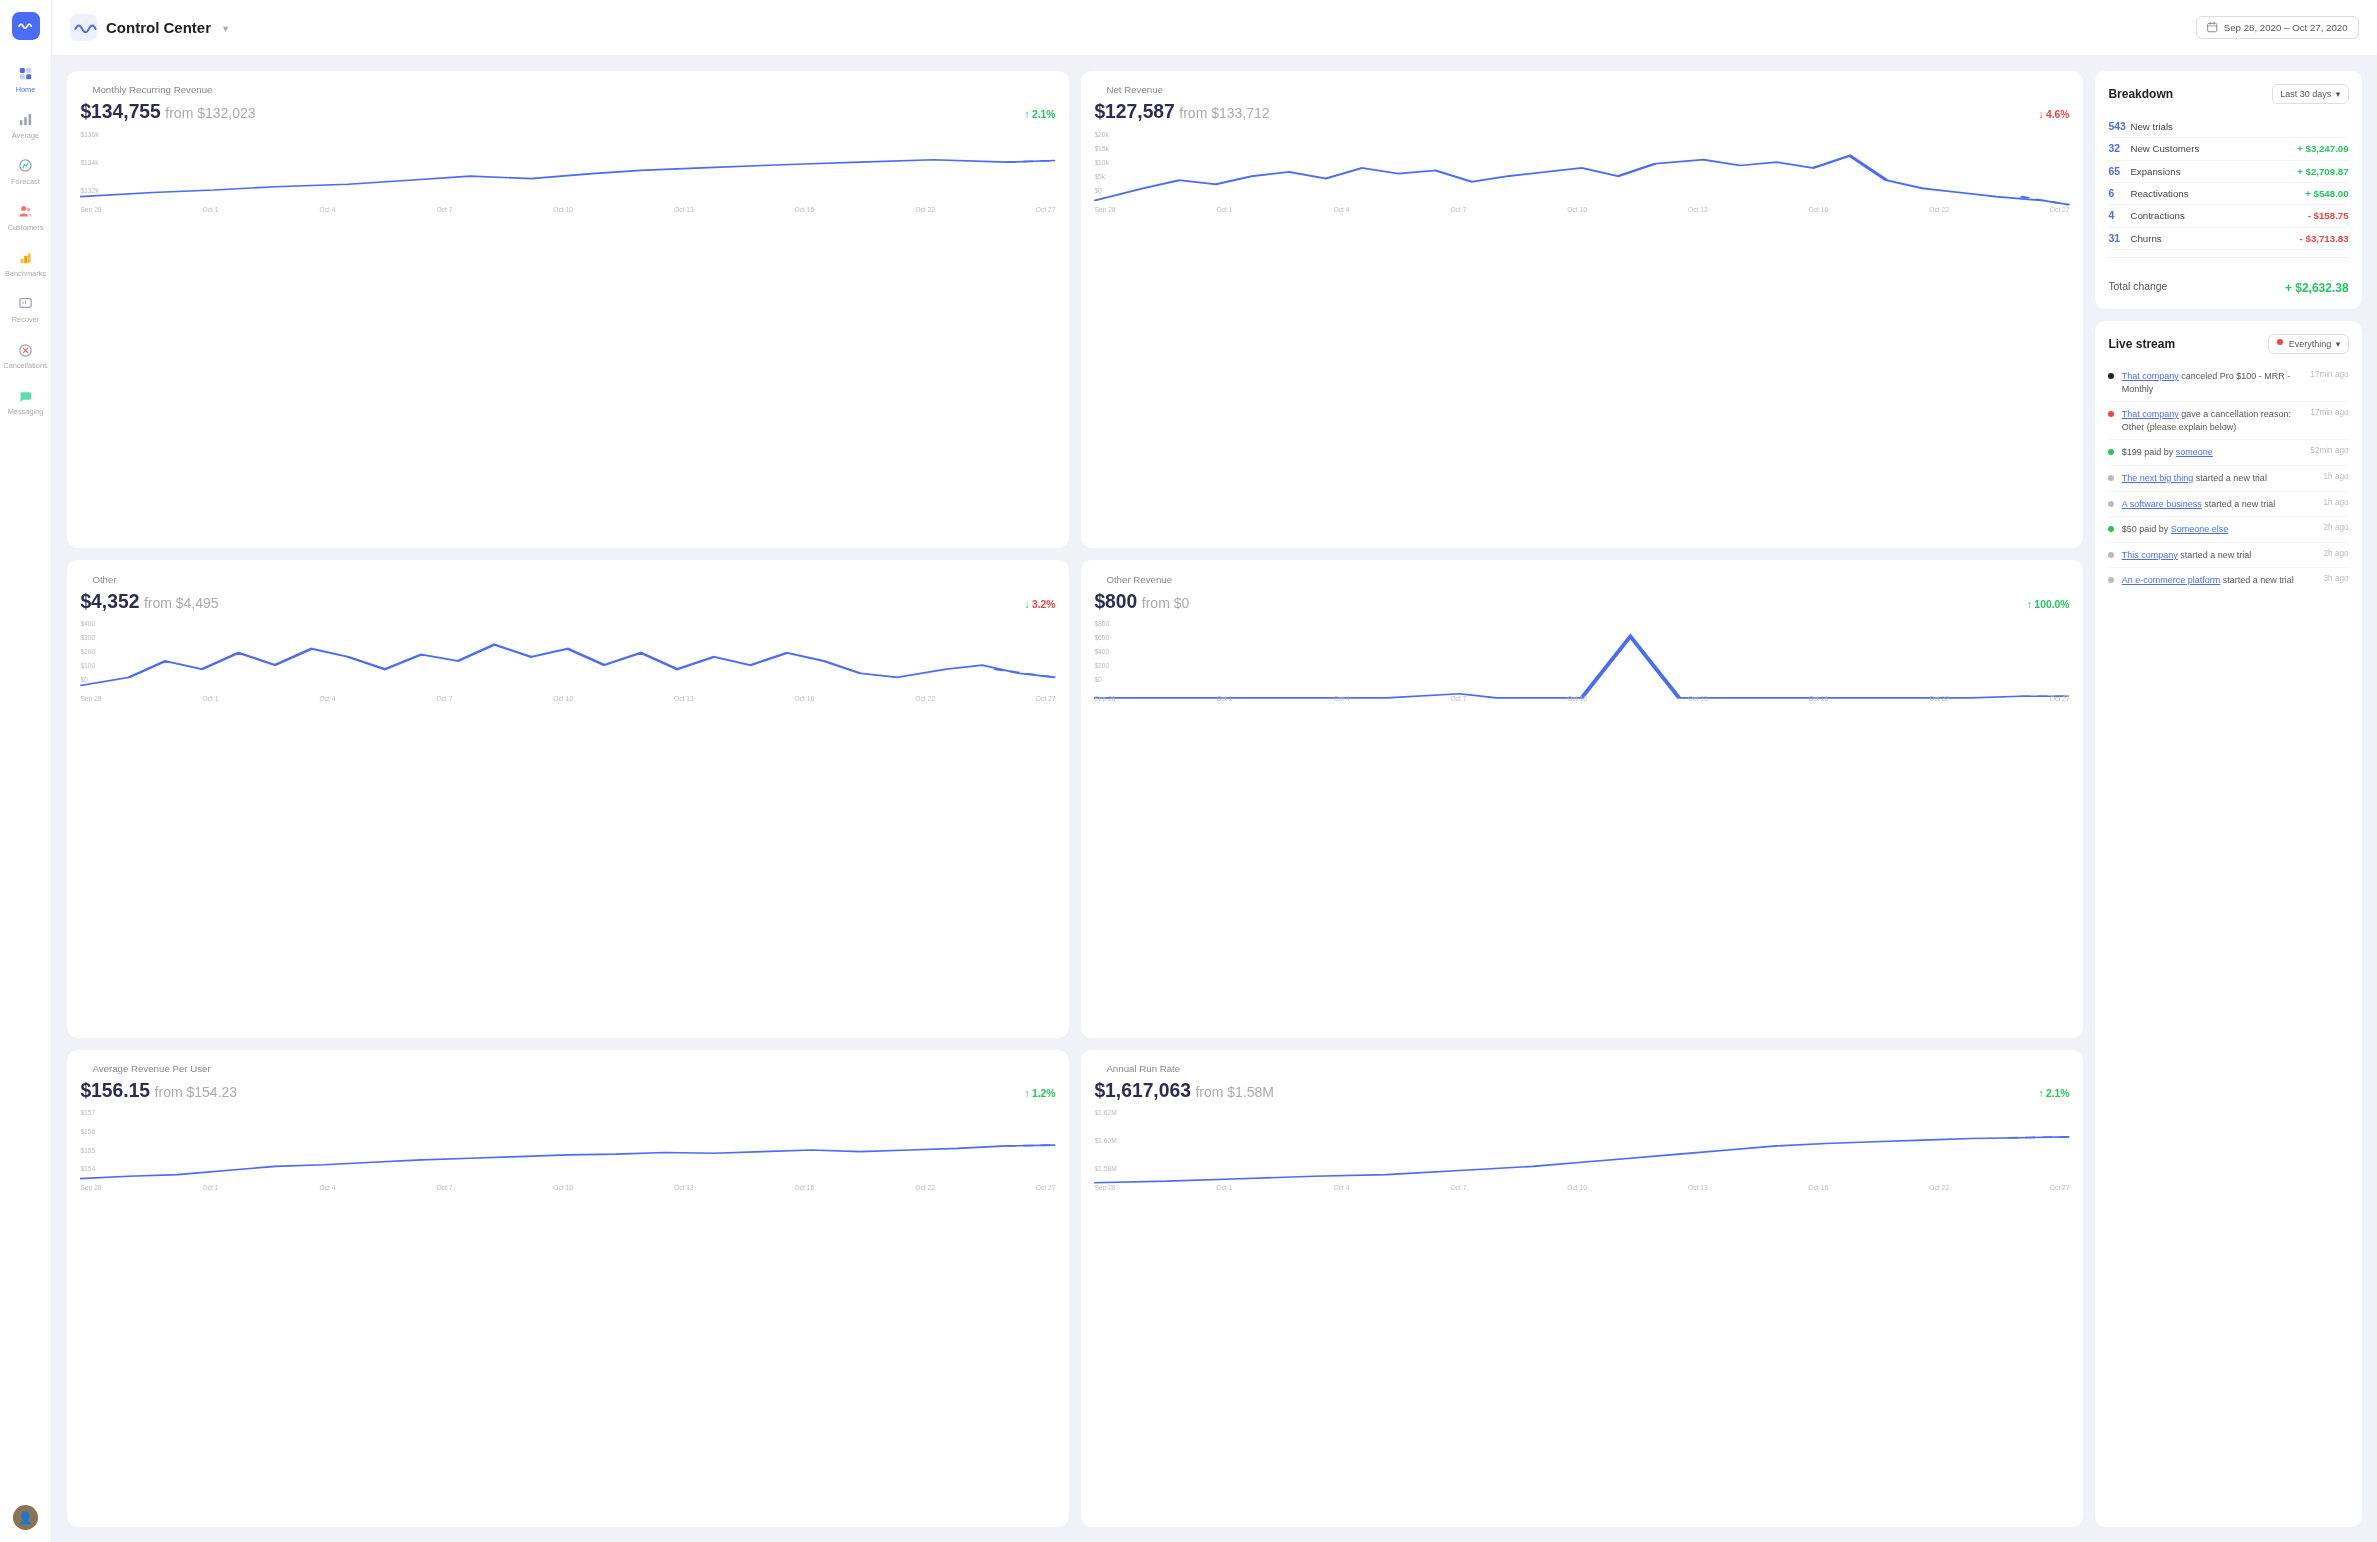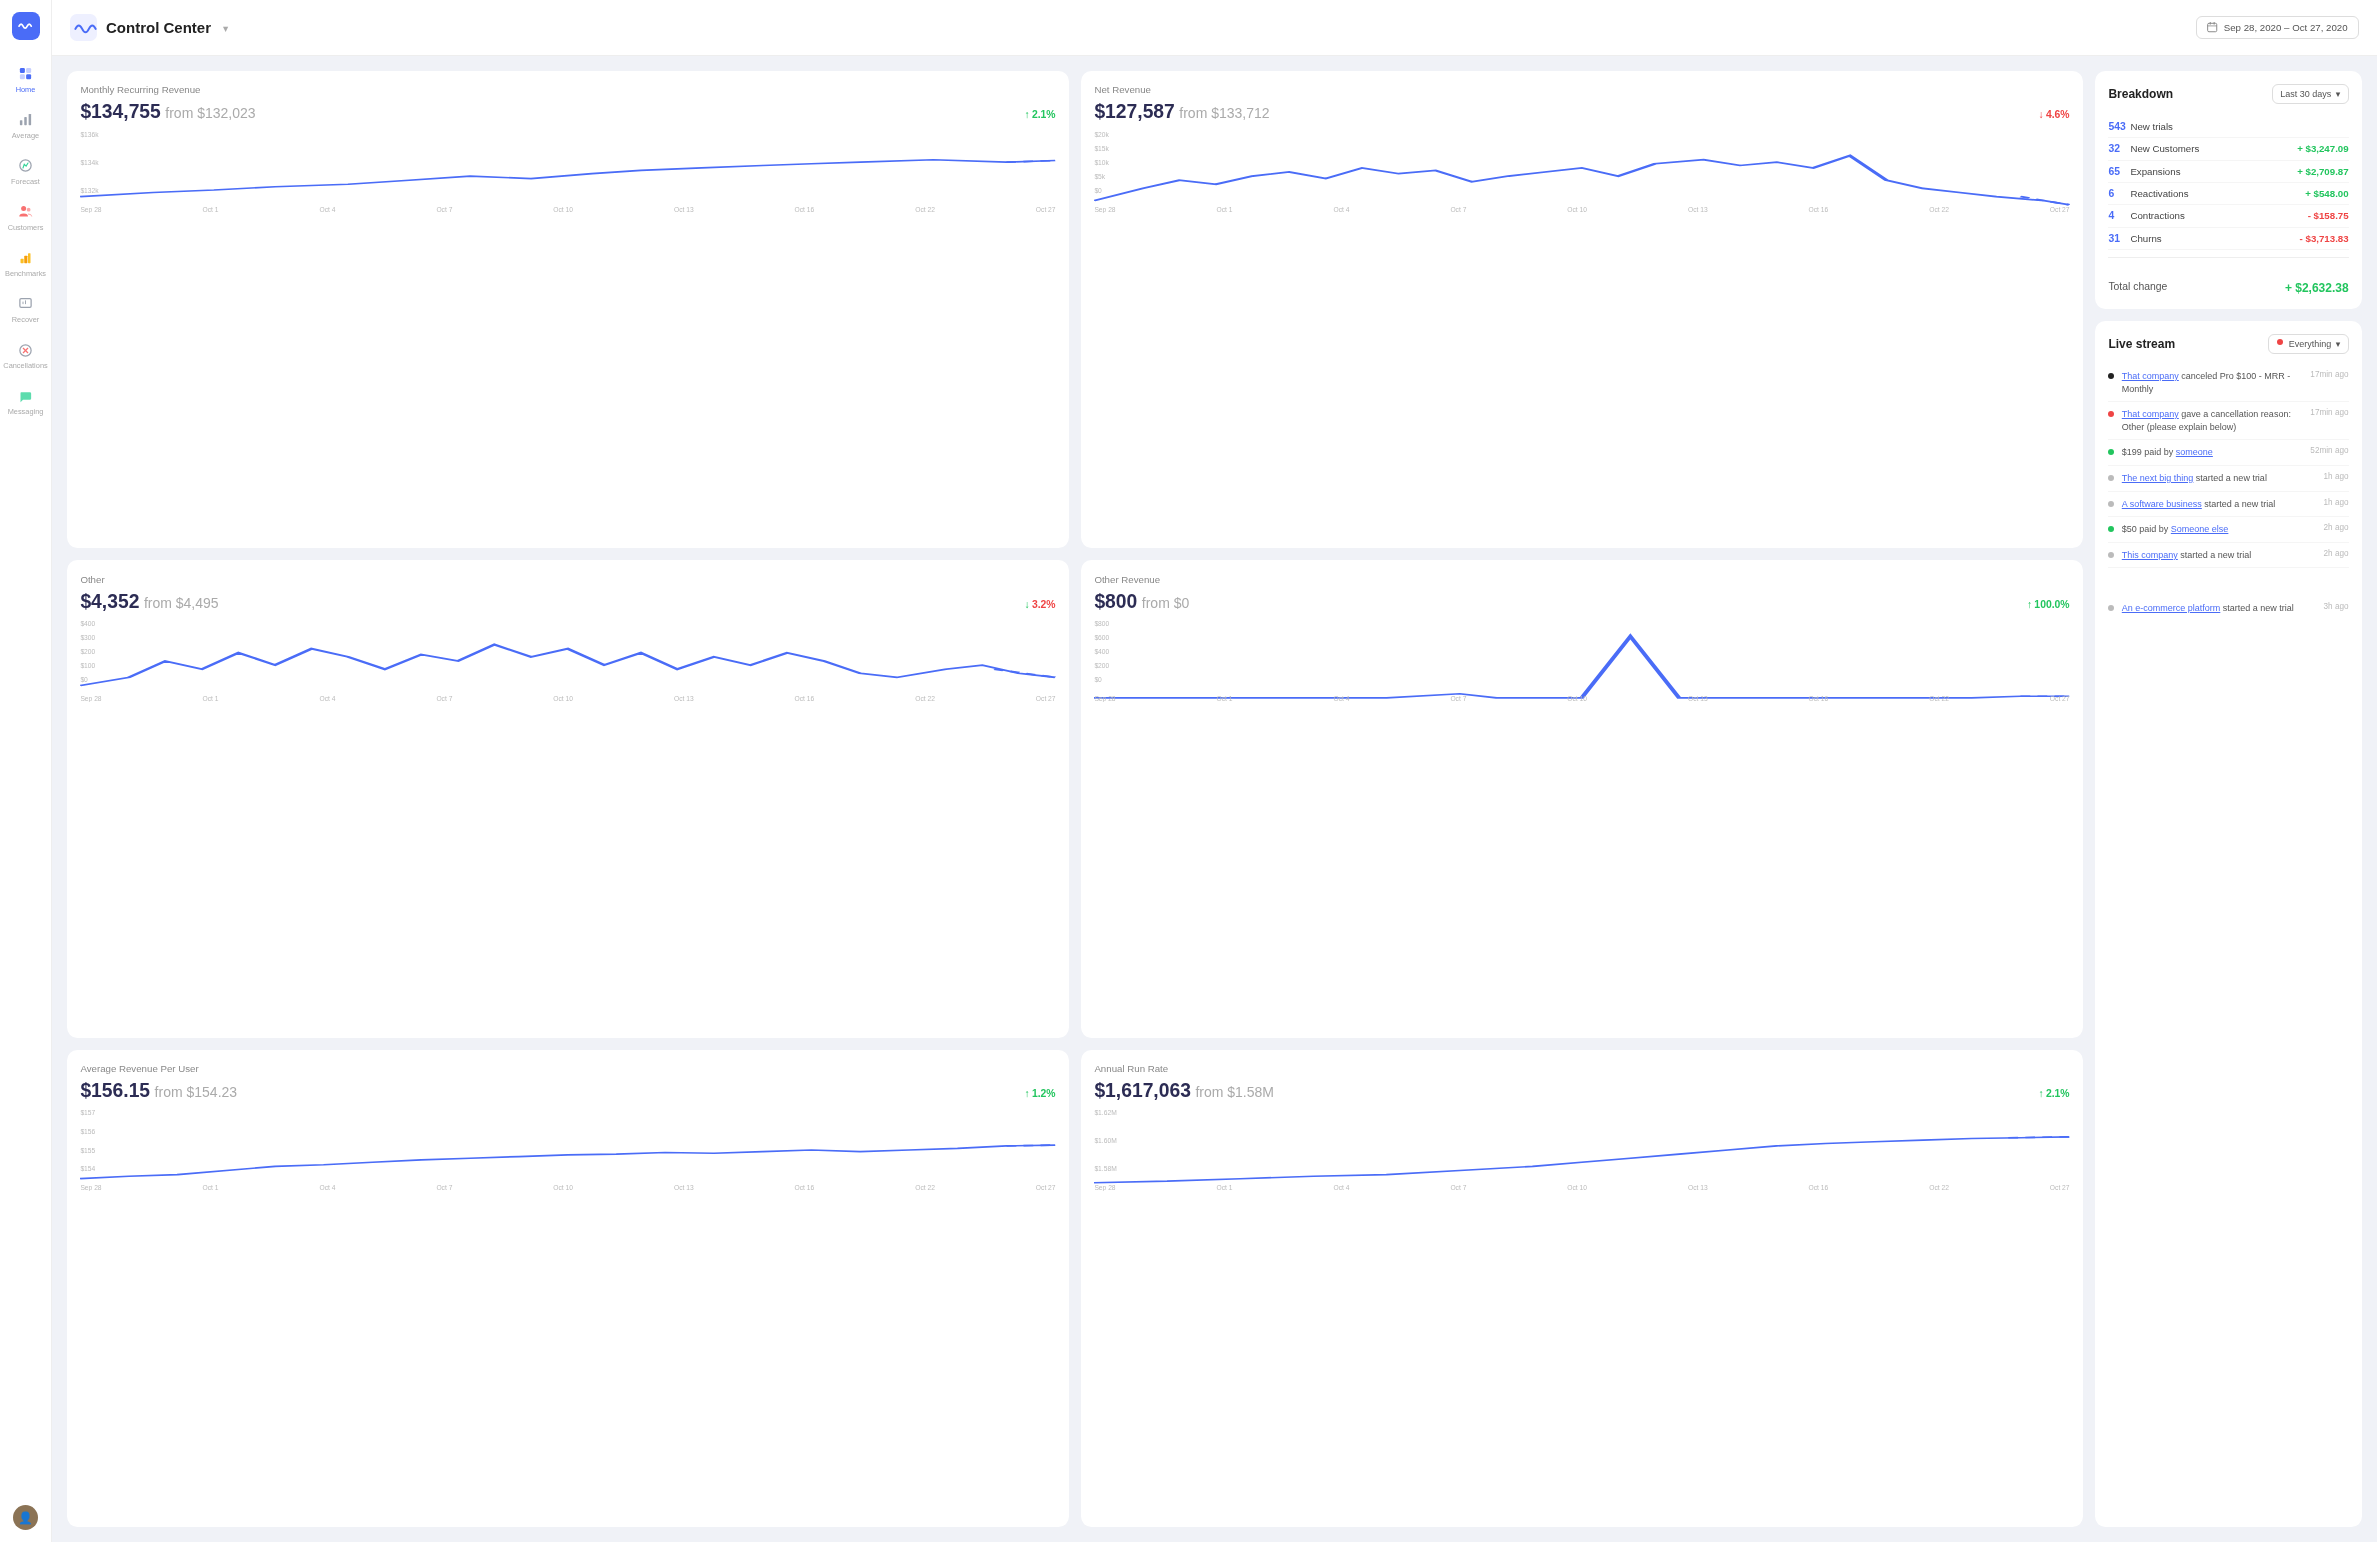--- a/index.html
+++ b/index.html
@@ -24,21 +24,21 @@
     .header-chevron { color: #aaa; font-size: 10.4px; margin-left: 3px; }
     .header-spacer { flex: 1; }
     .date-range { border: 0.7px solid #ddd; border-radius: 6px; padding: 5.2px 10.4px; font-size: 9.7px; color: #555; display: flex; align-items: center; gap: 6px; cursor: pointer; }
     .date-range svg { width: 10.4px; height: 10.4px; }
 
     
     .content { flex: 1; overflow-y: auto; padding: 15px; display: grid; grid-template-columns: 1fr 1fr 267px; gap: 12px; }
 
     
     .card { background: #fff; border-radius: 10.4px; padding: 13.4px; }
-    .card-title { font-size: 9.7px; color: #888; margin-bottom: 6px; }
+    .card-title { font-size: 9.7px; color: #888; margin-bottom: 6px; margin-left: 12px; }
     .card-value { font-size: 19.3px; font-weight: 700; color: #2c2c54; display: flex; align-items: baseline; gap: 7.4px; }
     .card-from { font-size: 14px; color: #aaa; font-weight: 400; }
     .card-badge { font-size: 10.4px; font-weight: 700; display: flex; align-items: center; gap: 2.2px; margin-left: auto; }
     .card-badge.up { color: #22c55e; }
     .card-badge.down { color: #ef4444; }
     .chart-area { margin-top: 7.4px; height: 82px; position: relative; overflow: hidden; }
     .x-labels { display: flex; justify-content: space-between; margin-top: 3px; }
     .x-label { font-size: 6.7px; color: #bbb; }
     .y-label { font-size: 6.7px; color: #bbb; }
 
@@ -58,21 +58,21 @@
     .total-row { display: flex; justify-content: space-between; margin-top: 7.4px; padding-top: 23px; border-top: 0.7px solid #eee; }
     .total-label { font-size: 10.4px; color: #555; }
     .total-amount { font-size: 12px; font-weight: 700; color: #22c55e; }
 
     .livestream-card { background: #fff; border-radius: 10.4px; padding: 13.4px; flex: 1; }
     .livestream-header { display: flex; align-items: center; justify-content: space-between; margin-bottom: 10.4px; }
     .livestream-title { font-size: 12px; font-weight: 700; color: #222; }
     .livestream-select { border: 0.7px solid #ddd; border-radius: 6px; padding: 3.7px 7.4px; font-size: 9px; color: #555; display: flex; align-items: flex-start; gap: 4.5px; cursor: pointer; }
     .livestream-dot { width: 6px; height: 6px; border-radius: 50%; display: inline-block; margin-right: 1.5px; }
     .event-row { display: flex; align-items: flex-start; gap: 7.4px; padding: 6px 0; border-bottom: 0.7px solid #f5f5f5; }
-    .event-row:last-child { border-bottom: none; margin-top: 28px; }
+    .event-row:last-child { border-bottom: none; }
     .event-dot { width: 6px; height: 6px; border-radius: 50%; margin-top: 3px; flex-shrink: 0; }
     .event-dot.black { background: #222; }
     .event-dot.red { background: #ef4444; }
     .event-dot.green { background: #22c55e; }
     .event-dot.gray { background: #bbb; }
     .event-text { flex: 1; font-size: 9px; color: #555; line-height: 1.4; }
     .event-text a { color: #4a6cf7; text-decoration: underline; font-weight: 500; }
     .event-time { font-size: 8.2px; color: #bbb; white-space: nowrap; }
 
     svg.chart { width: 100%; height: 100%; }

